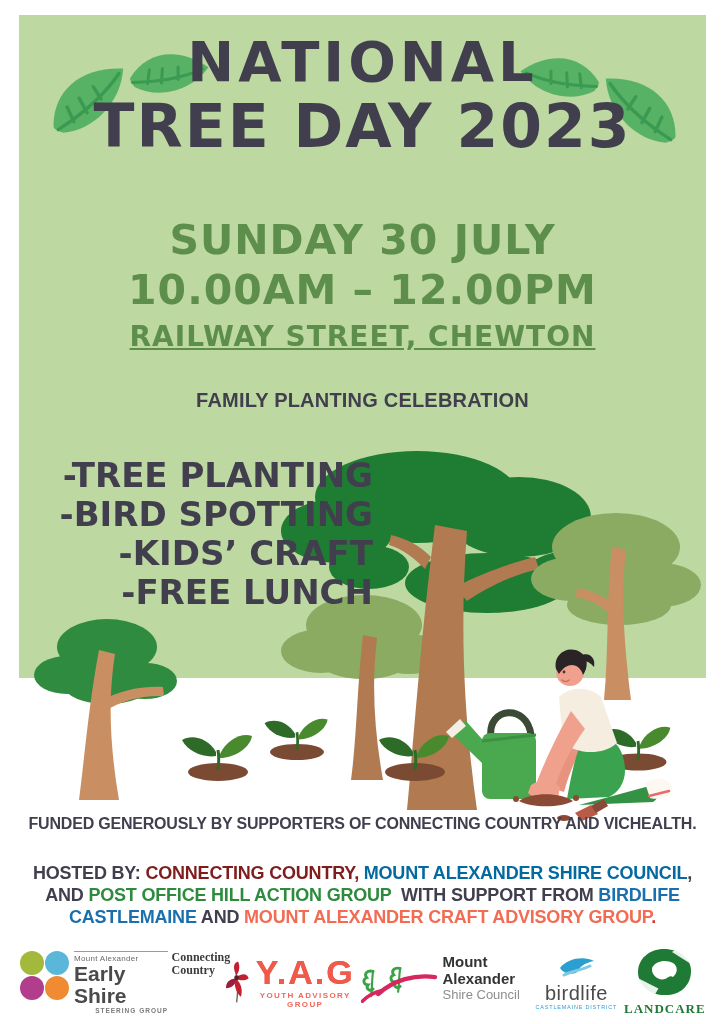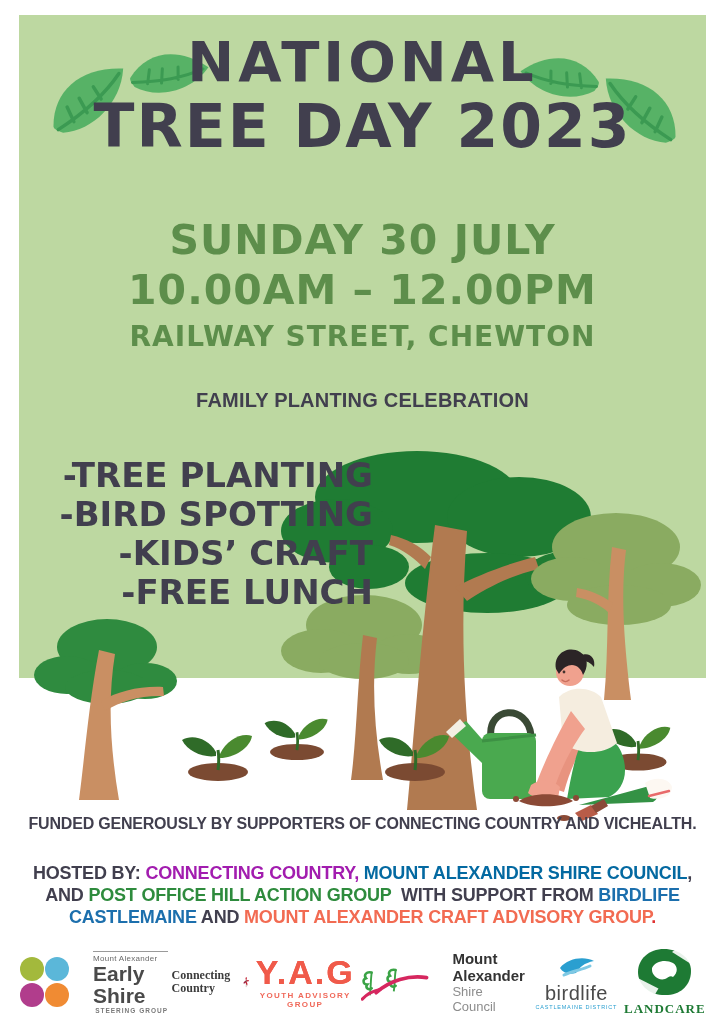--- a/index.html
+++ b/index.html
@@ -14,21 +14,21 @@
   
   .title{position:absolute;top:16px;left:0;right:0;text-align:center;color:#413f4e;font-weight:bold;z-index:3;}
   .title .l1{font-size:56px;line-height:62px;letter-spacing:4px;}
   .title .l2{font-size:60px;line-height:66px;letter-spacing:2px;}
   .leaves{position:absolute;z-index:2;top:14px;}
   .leaves-left{left:26px;}
   .leaves-right{right:22px;transform:scaleX(-1);}
   
   .dates{position:absolute;top:200px;left:0;right:0;text-align:center;color:#5d8e4b;font-weight:bold;}
   .dates .d1,.dates .d2{font-size:41px;line-height:50px;letter-spacing:1px;}
-  .dates .loc{font-size:28px;line-height:44px;letter-spacing:1px;}
+  .dates .loc{font-size:28px;line-height:44px;letter-spacing:1px;text-decoration:underline;}
   
   .subtitle{
     position:absolute;top:374px;left:0;right:0;text-align:center;color:#413f4e;font-weight:bold;
     font-size:20px;line-height:23px;font-family:"Liberation Sans",sans-serif;letter-spacing:.2px;
   }
   
   .activities{
     position:absolute;top:441px;left:10px;width:344px;text-align:right;color:#413f4e;
     font-weight:bold;font-size:34px;line-height:39px;z-index:3;
   }
@@ -39,28 +39,28 @@
     position:absolute;top:800px;left:0;right:0;text-align:center;z-index:3;
     font-family:"Liberation Sans",sans-serif;font-weight:bold;color:#413f4e;
     font-size:16px;letter-spacing:-.2px;
   }
   .hosted{
     position:absolute;top:847px;left:0;right:0;text-align:center;z-index:3;
     font-family:"Liberation Sans",sans-serif;font-weight:bold;font-size:18px;line-height:22px;
     letter-spacing:-.2px;
   }
   .hosted-line{white-space:pre;}
-  .c-dark{color:#413f4e;} .c-crimson{color:#a21caf;} .c-pink{color:#0369a1;text-align:right;}
+  .c-dark{color:#413f4e;} .c-crimson{color:#7f1d1d;} .c-pink{color:#0369a1;text-align:right;}
   .c-green{color:#2e8b3d;} .c-blue{color:#1c6fad;} .c-coral{color:#f26b52;} .c-red{color:#e03131;}
   
   .logos{
     position:absolute;left:20px;right:20px;top:944px;height:76px;
     display:flex;align-items:center;justify-content:space-between;background:#ffffff;
   }
-  .logo{display:flex;align-items:center;gap:19px;}
+  .logo{display:flex;align-items:flex-start;}
   
   .logo-ey{width:148px;}
   .ey-circles{width:50px;height:50px;display:grid;grid-template-columns:24px 24px;grid-gap:1px;margin-right:5px;}
   .ey-circles span{width:24px;height:24px;border-radius:50%;display:block;}
   .ey-c1{background:#a3b93c;} .ey-c2{background:#5bb7d9;} .ey-c3{background:#b13d8c;} .ey-c4{background:#f08b33;}
   .ey-text{font-family:"Liberation Sans",sans-serif;color:#6a6a6a;}
   .ey-small{font-size:8px;border-top:1px solid #9a9a9a;padding-top:2px;letter-spacing:.3px;}
   .ey-big{font-size:21px;font-weight:bold;color:#4a4a4a;line-height:22px;}
   .ey-sub{font-size:6.5px;font-weight:bold;letter-spacing:1px;text-align:right;color:#7a7a7a;}
   

